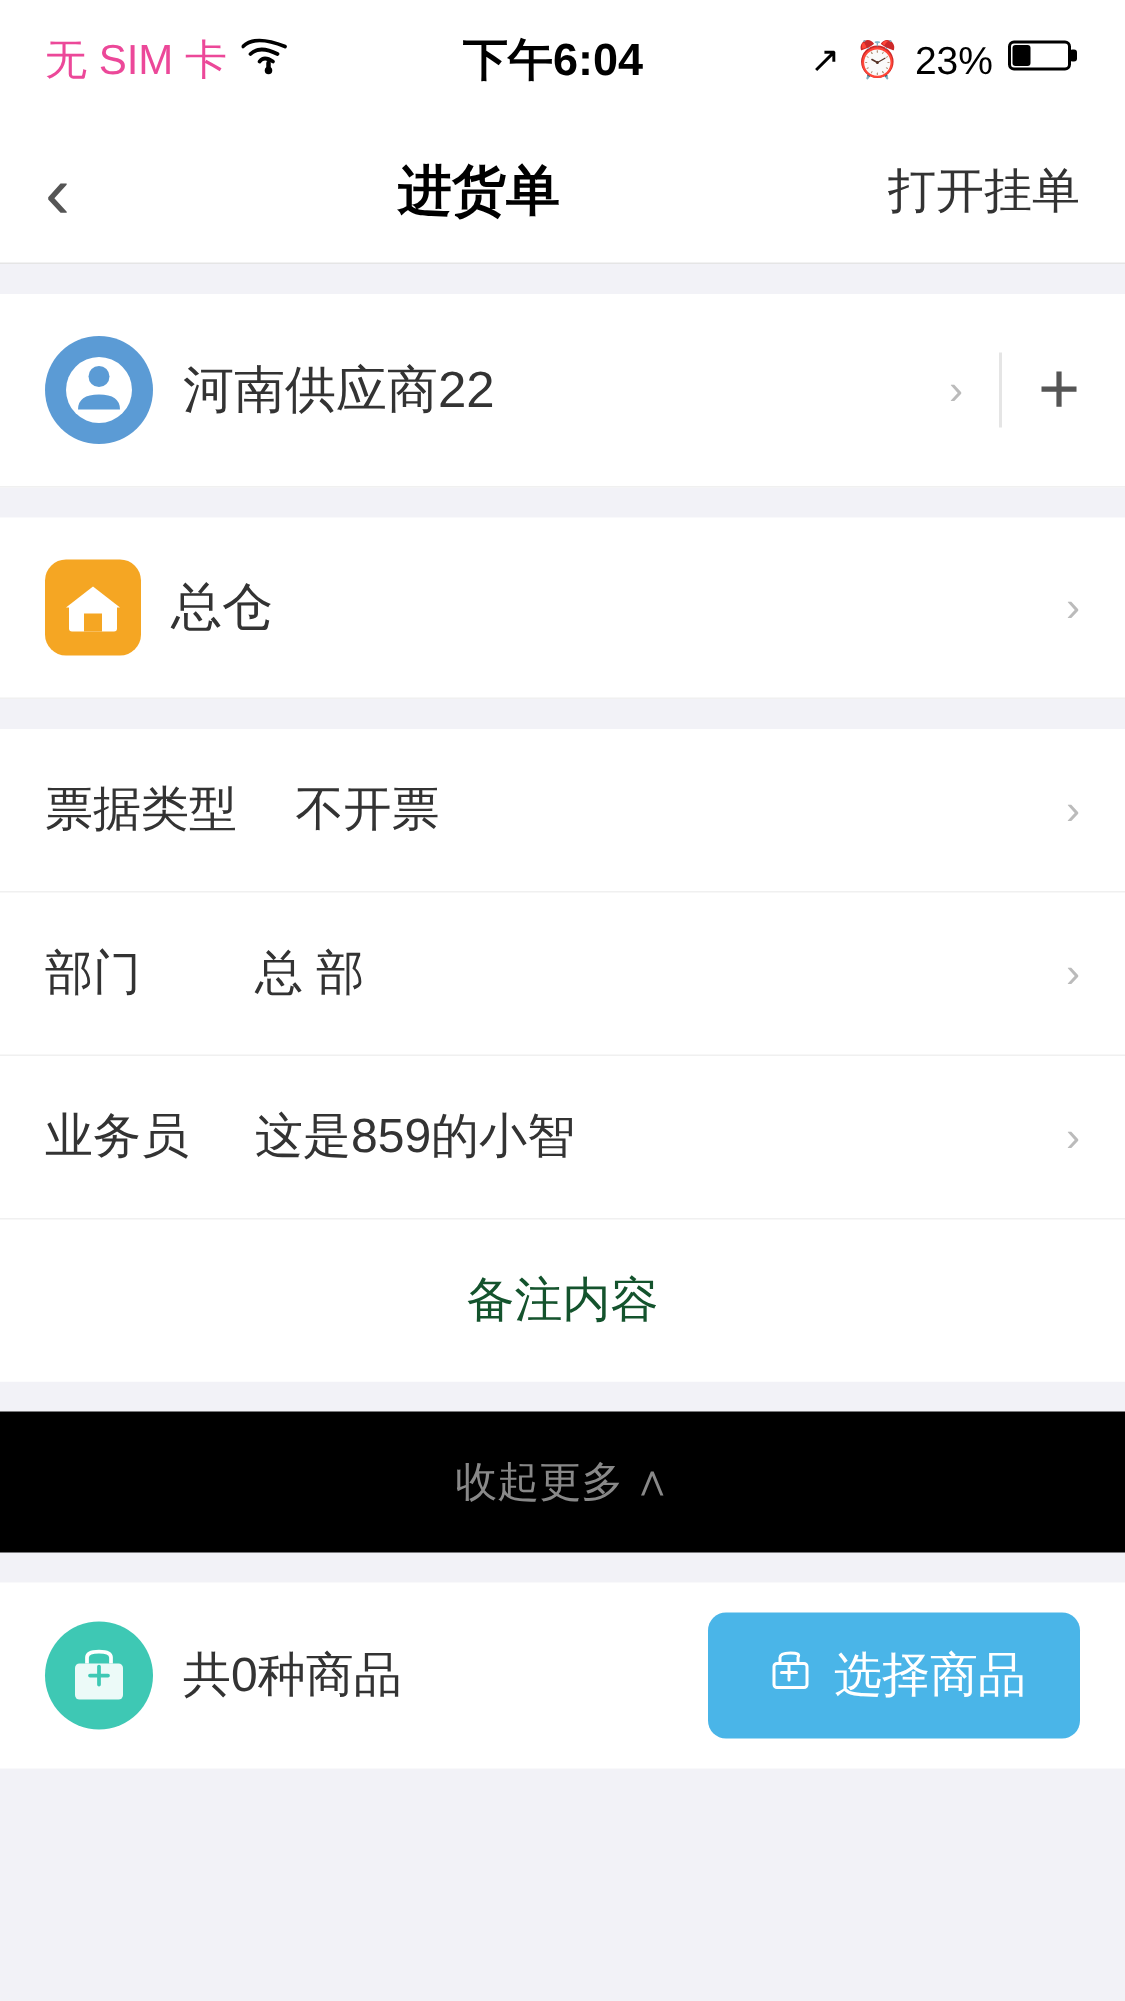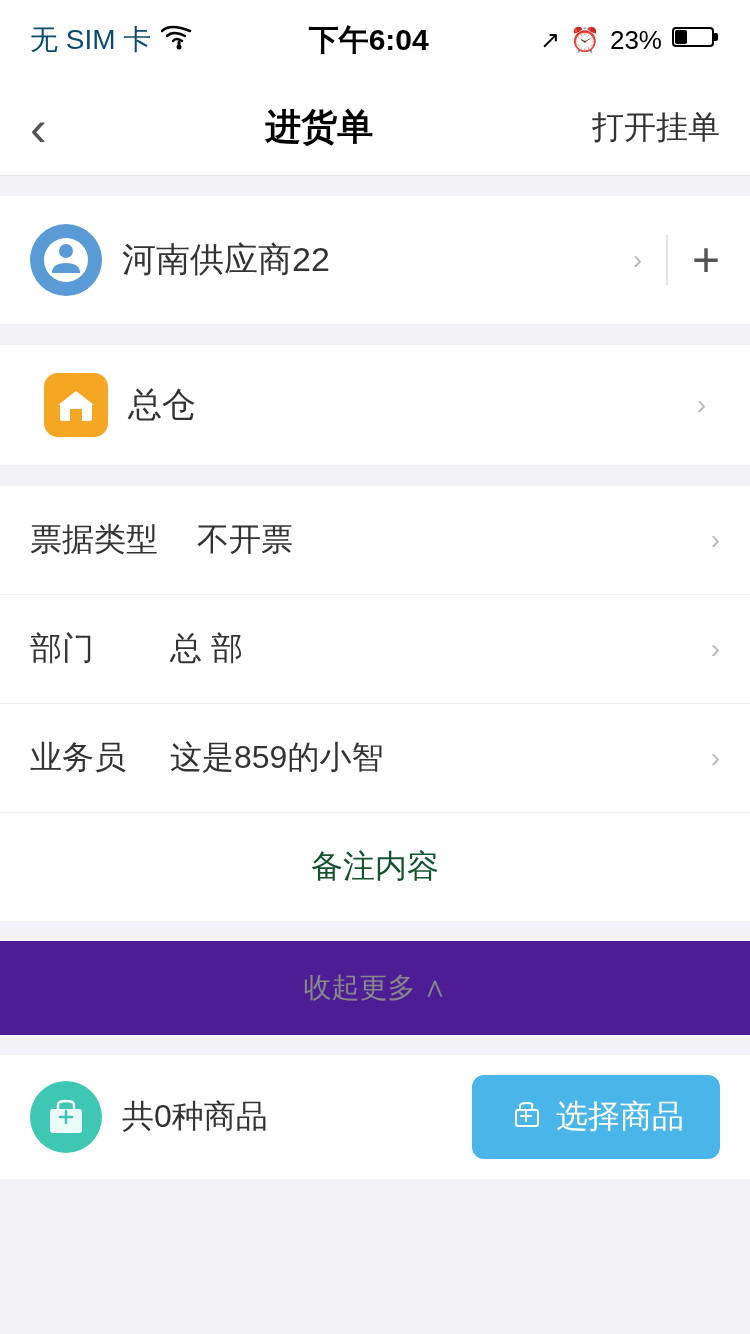--- a/index.html
+++ b/index.html
@@ -18,21 +18,21 @@
       height: 80px;
       background: #fff;
       display: flex;
       align-items: center;
       justify-content: space-between;
       padding: 0 30px;
     }
     .status-left {
       font-size: 28px;
       font-weight: 500;
-      color: #0c4a6e;
+      color: #ec4899;
       display: flex;
       align-items: center;
       gap: 10px;
     }
     .status-center {
       font-size: 30px;
       font-weight: 600;
       color: #000;
     }
     .status-right {
@@ -143,21 +143,21 @@
       padding: 16px 30px;
       font-size: 28px;
       color: #e6923e;
       border-bottom: 1px solid #f0e8d6;
     }
 
     
     .warehouse-row {
       display: flex;
       align-items: center;
-      padding: 28px 44px;
+      padding: 28px 30px;
       background: #fff;
       margin-top: 20px;
       border-bottom: 1px solid #f0f0f0;
     }
     .warehouse-icon {
       width: 64px;
       height: 64px;
       border-radius: 14px;
       background: #f5a623;
       display: flex;
@@ -197,21 +197,21 @@
       color: #14532d;
       text-align: center;
     }
 
     
     .collapse-row {
       display: flex;
       align-items: center;
       justify-content: center;
       padding: 28px 30px;
-      background: #4c1d95;
+      background: #000000;
       font-size: 28px;
       color: #888;
       cursor: pointer;
       margin-top: 20px;
     }
 
     
     .bottom-bar {
       display: flex;
       align-items: center;

